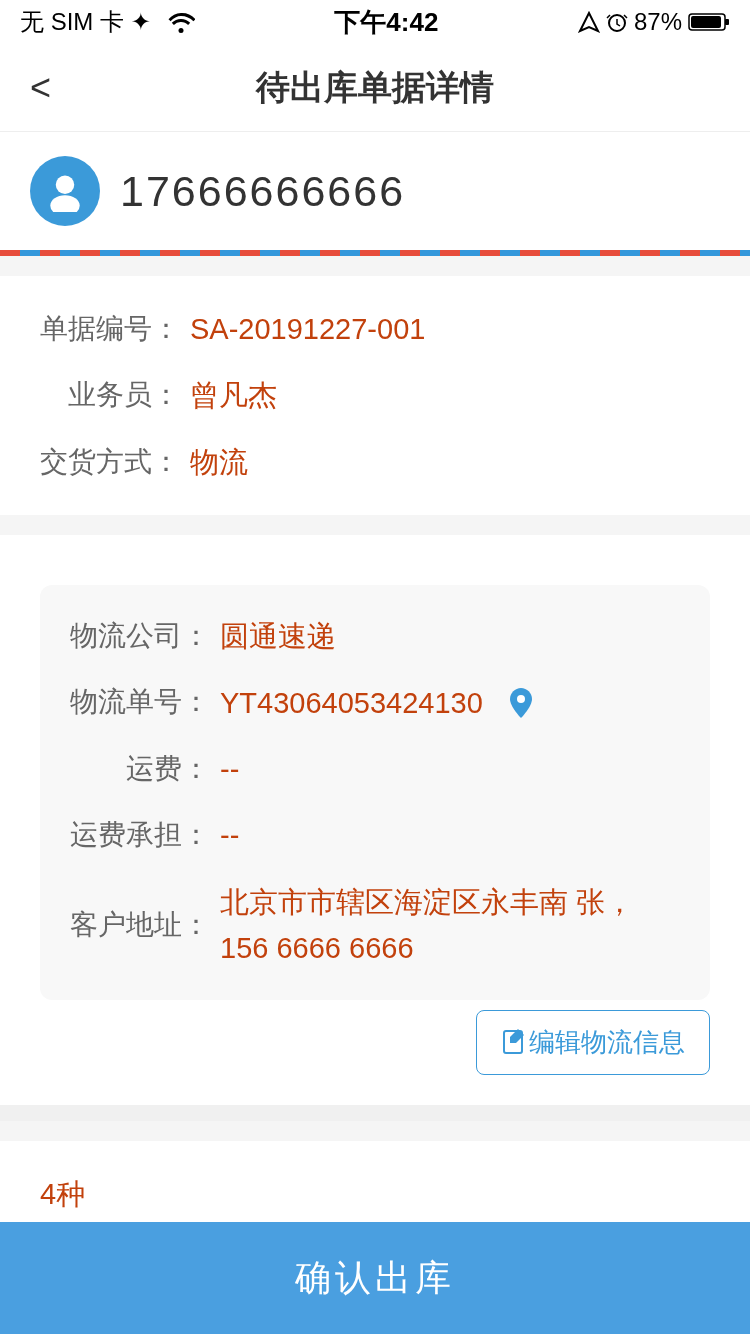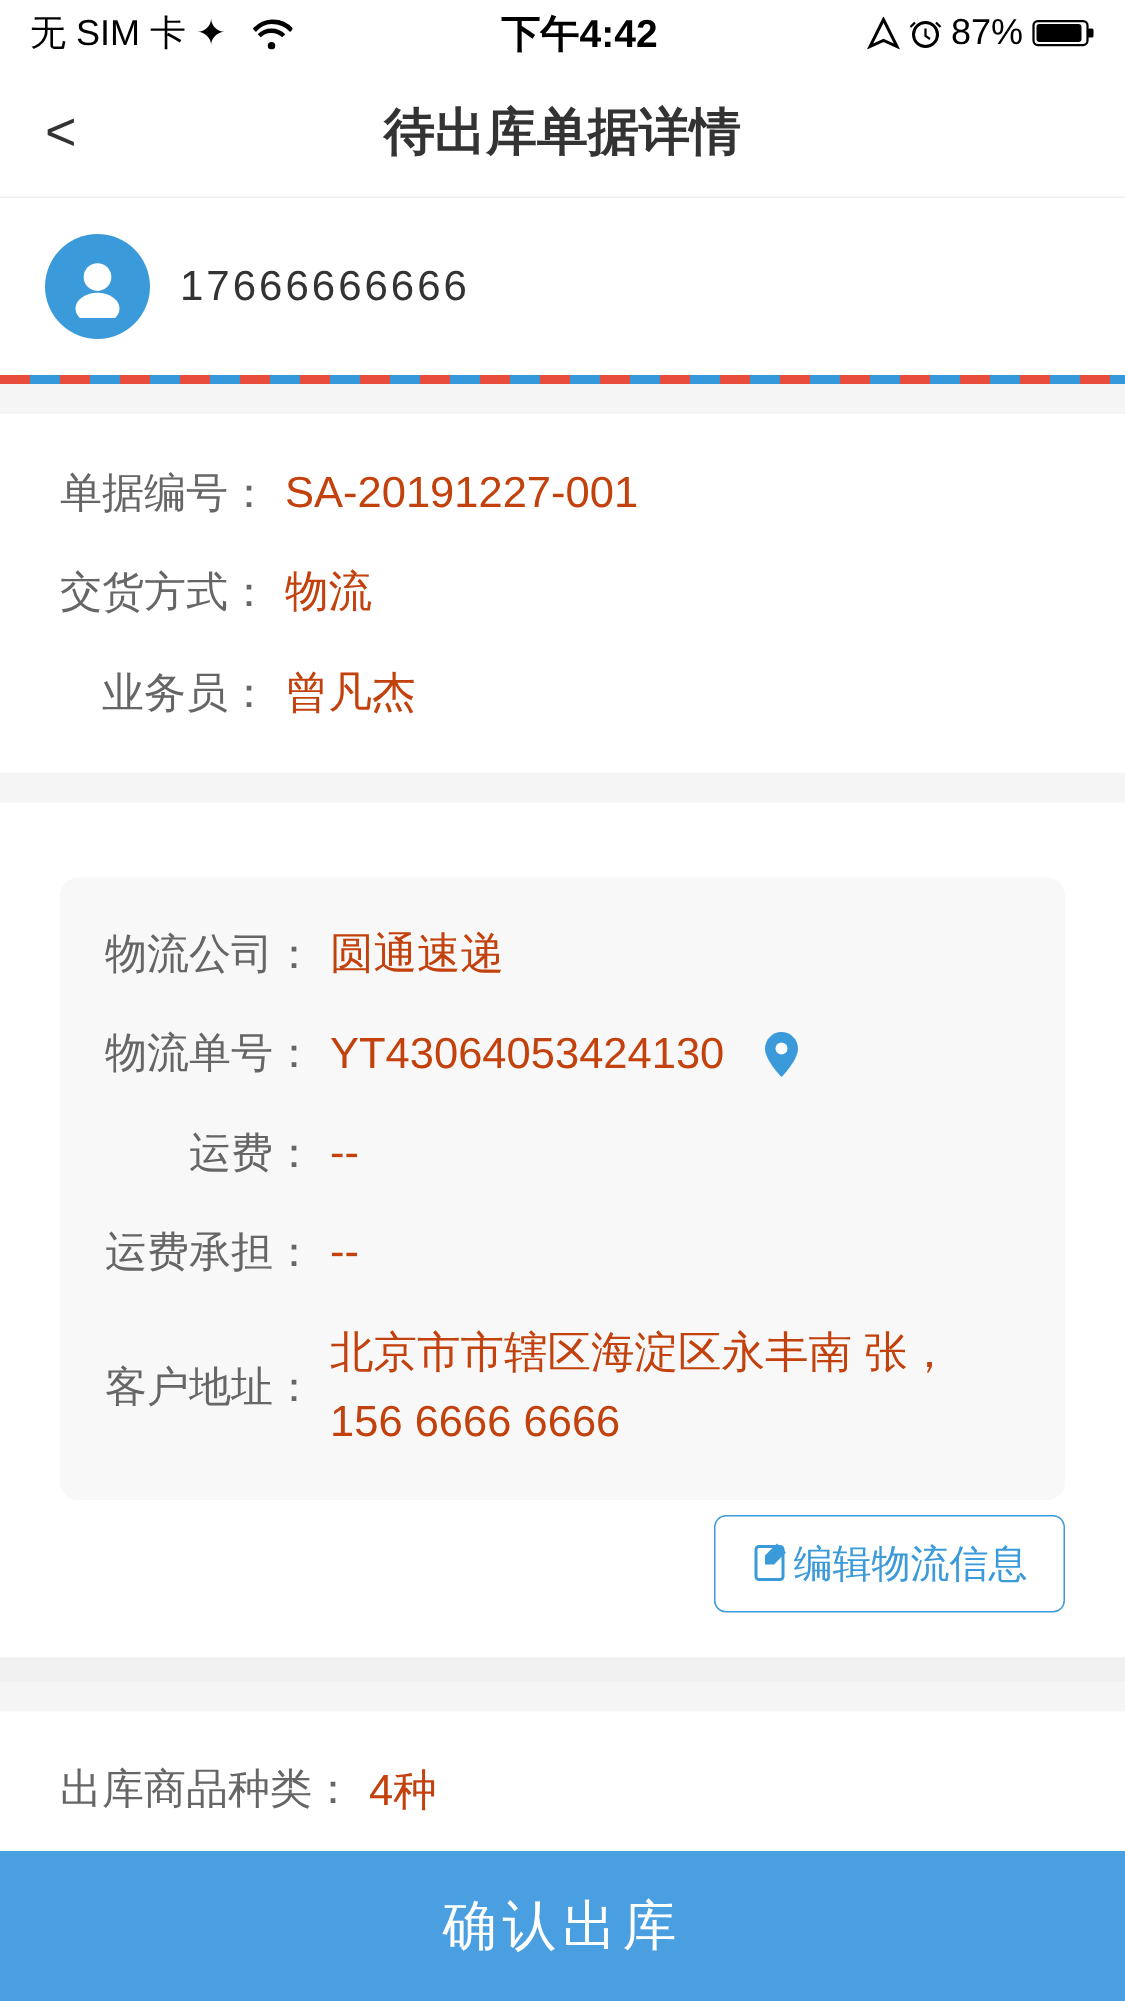--- a/index.html
+++ b/index.html
@@ -78,21 +78,21 @@
       height: 70px;
       border-radius: 50%;
       background: #3b9ad9;
       display: flex;
       align-items: center;
       justify-content: center;
       flex-shrink: 0;
     }
     .user-avatar svg { width: 42px; height: 42px; fill: white; }
     .user-phone {
-      font-size: 28px;
+      font-size: 43px;
       font-weight: 500;
       color: #333;
       letter-spacing: 2px;
     }
 
     
     .section {
       background: #fff;
       margin-top: 20px;
       padding: 30px 40px;
@@ -157,21 +157,21 @@
       height: 16px;
       background: #f0f0f0;
     }
 
     
     .confirm-btn {
       position: fixed;
       bottom: 0;
       left: 0;
       width: 750px;
-      height: 100px;
+      height: 112px;
       background: #4a9fe0;
       color: #fff;
       font-size: 36px;
       font-weight: 500;
       border: none;
       cursor: pointer;
       display: flex;
       align-items: center;
       justify-content: center;
       letter-spacing: 4px;
@@ -226,26 +226,26 @@
 </div>
 
 <div class="dashed-separator"></div>
 
 <div class="section">
   <div class="info-row">
     <span class="info-label">单据编号：</span>
     <span class="info-value">SA-20191227-001</span>
   </div>
   <div class="info-row">
+    <span class="info-label">业务员：</span>
+    <span class="info-value">曾凡杰</span>
+  </div>
+  <div class="info-row">
     <span class="info-label">交货方式：</span>
     <span class="info-value">物流</span>
-  </div>
-  <div class="info-row">
-    <span class="info-label">业务员：</span>
-    <span class="info-value">曾凡杰</span>
   </div>
 </div>
 
 <div class="section">
   <div class="logistics-card">
     <div class="info-row">
       <span class="info-label">物流公司：</span>
       <span class="info-value">圆通速递</span>
     </div>
     <div class="info-row">
@@ -282,21 +282,20 @@
       </svg>
       <span>编辑物流信息</span>
     </button>
   </div>
 </div>
 
 <div class="section-divider"></div>
 
 <div class="section">
   <div class="info-row">
-    <span class="info-label" style="min-width:180px;">出库商品种类：</span>
     <span class="info-value">4种</span>
   </div>
   <div class="info-row">
     <span class="info-label" style="min-width:180px;">出库商品数量：</span>
     <span class="info-value">14.620000000000001件</span>
   </div>
 
   <div class="clearfix" style="margin-top:10px;">
     <button class="btn-outline">
       <svg width="28" height="28" viewBox="0 0 28 28">

